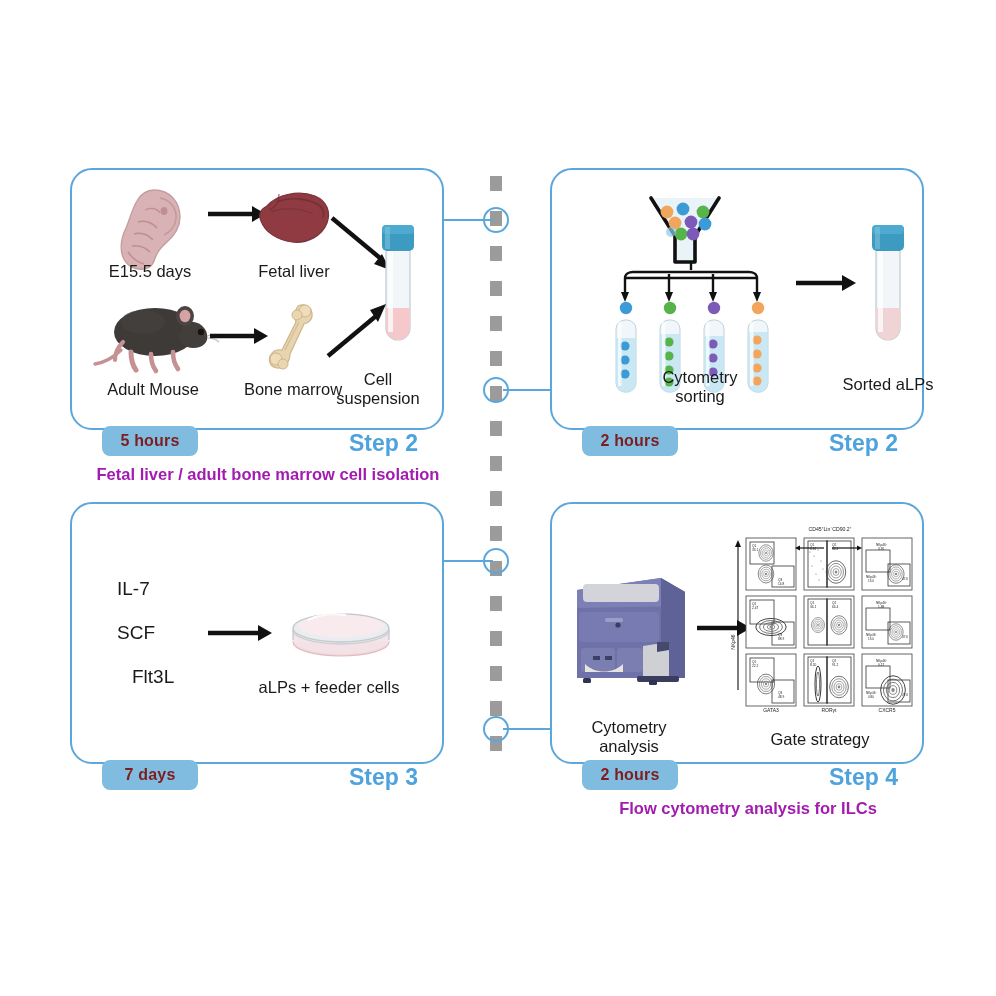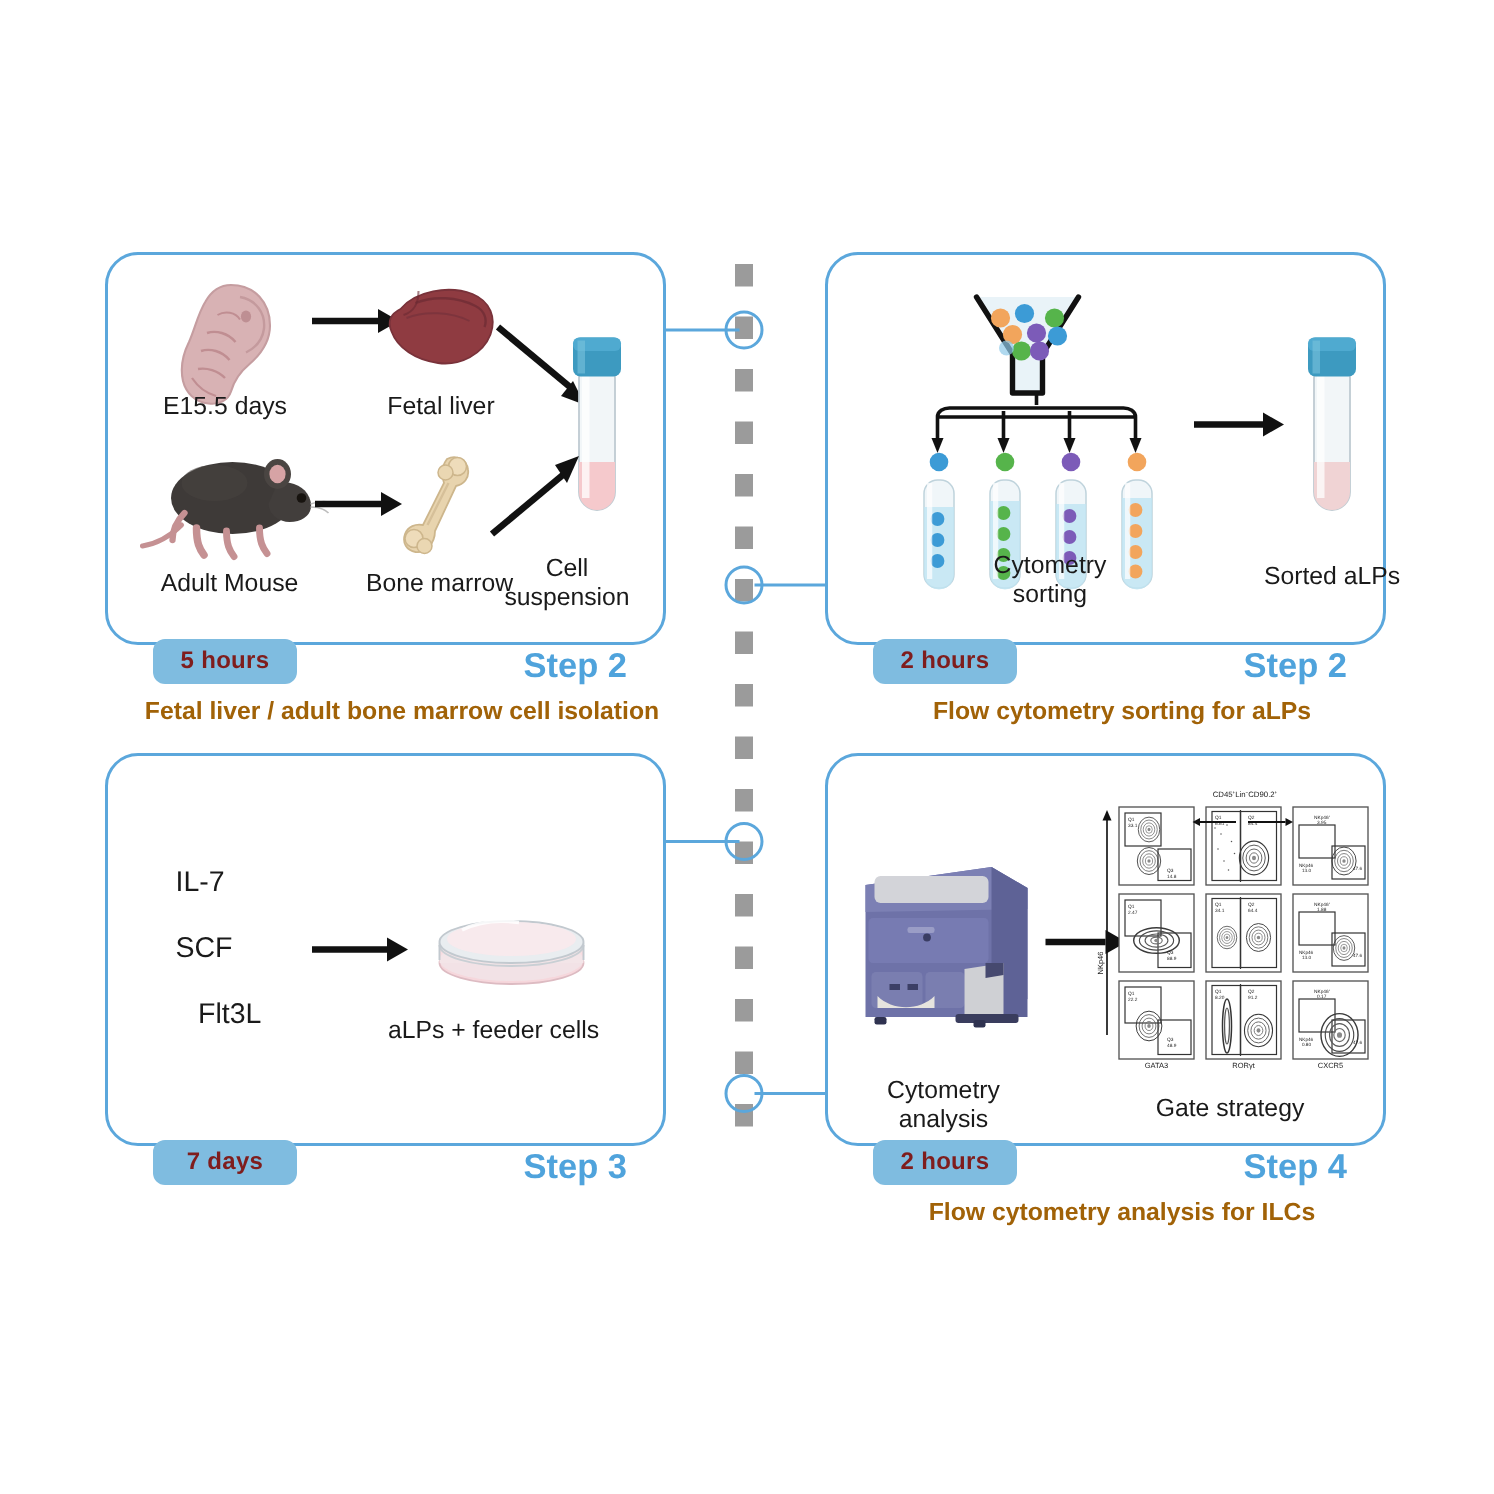--- a/index.html
+++ b/index.html
@@ -42,21 +42,21 @@
   }
   .step-label{
     position:absolute;
     color:#4FA3DC;
     font-weight:bold;
     font-size:23px;
     white-space:nowrap;
   }
   .caption{
     position:absolute;
-    color:#a16207;
+    color:#a21caf;
     font-weight:bold;
     font-size:16.5px;
     white-space:nowrap;
     text-align:center;
   }
 
   
   .spine{
     position:absolute;left:490px;top:176px;width:12px;height:580px;
   }
@@ -309,21 +309,20 @@
       <rect x="11" y="18" width="5" height="92" fill="#ffffff" opacity=".75"></rect>
       <rect x="5" y="3" width="32" height="26" rx="5" fill="#3D9AC0"></rect>
       <rect x="5" y="3" width="32" height="9" rx="4" fill="#4FAAD0"></rect>
       <rect x="8" y="5" width="5" height="22" fill="#7AC3DC" opacity=".6"></rect>
     </svg>
   </div>
   <div class="lbl" style="left:818px;top:375px;width:140px;">Sorted aLPs</div>
 
   <div class="time-badge" style="left:582px;top:426px;">2 hours</div>
   <div class="step-label" style="left:829px;top:430px;text-align:right;">Step 2</div>
-  <div class="caption" style="left:550px;top:465px;width:396px;">Flow cytometry sorting for aLPs</div>
 
   <div class="panel" id="panel3"></div>
 
   <div class="reagent" style="left:117px;top:578px;">IL-7</div>
   <div class="reagent" style="left:117px;top:622px;">SCF</div>
   <div class="reagent" style="left:132px;top:666px;">Flt3L</div>
 
   <div class="fig" style="left:208px;top:622px;">
     <svg width="66" height="22" viewBox="0 0 66 22">
       <line x1="0" y1="11" x2="50" y2="11" stroke="#111" stroke-width="4.4"></line>

